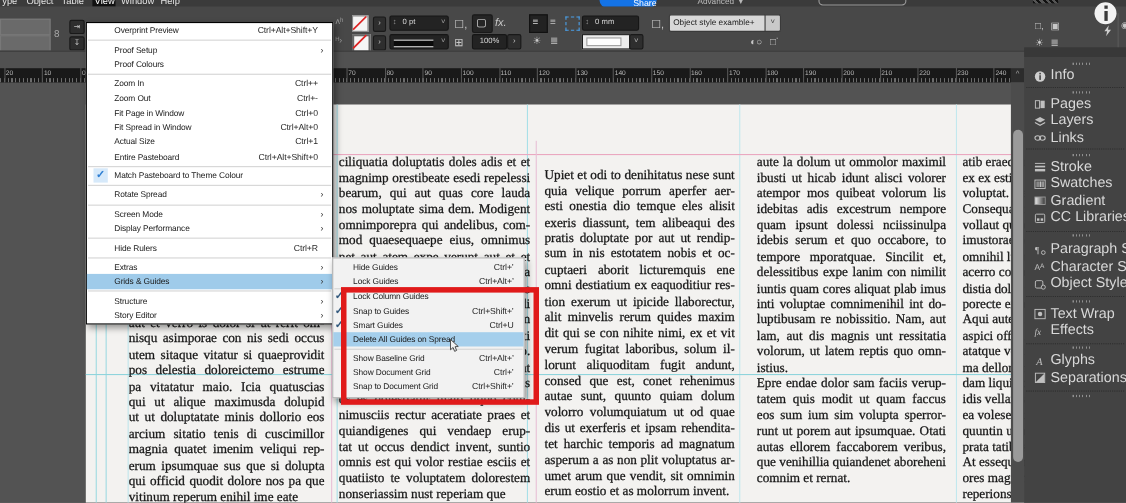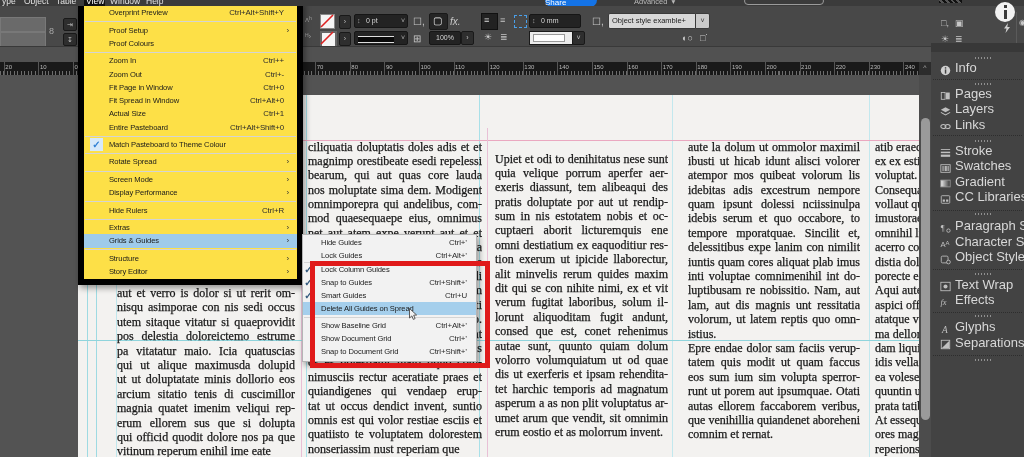--- a/index.html
+++ b/index.html
@@ -21,21 +21,21 @@
 #vtrack{left:919px;top:75px;width:12px;height:382px;background:#4c4c4c;z-index:5;}
 #vthumb{left:920.5px;top:118px;width:9px;height:302px;background:#9a9a9a;border-radius:4.5px;z-index:5;}
 
 #page{left:78px;top:95px;width:853px;height:362px;background:#f3f2f0;z-index:1;}
 .guide{position:absolute;z-index:2;}
 
 .col{position:absolute;z-index:2;font-family:"Liberation Serif",serif;font-size:12px;line-height:14.4px;color:#181818;width:172px;-webkit-text-stroke:0.25px #181818;}
 .col .j{text-align:justify;text-align-last:justify;height:14.4px;overflow:hidden;white-space:nowrap;}
 .col .l{text-align:left;height:14.4px;overflow:hidden;white-space:nowrap;}
 
-#menu{left:78px;top:0;width:225px;background:#fde047;border:6px solid #000000;box-shadow:2px 3px 6px rgba(0,0,0,.4);z-index:20;box-sizing:border-box;padding-top:0px;}
+#menu{left:78px;top:20px;width:225px;background:#ffffff;border:1px solid #000000;box-shadow:2px 3px 6px rgba(0,0,0,.4);z-index:20;box-sizing:border-box;padding-top:0px;}
 .mi{position:relative;height:13.3px;line-height:13.3px;font-size:7.6px;color:#1a1a1a;white-space:nowrap;letter-spacing:-0.1px;}
 .mi .lab{position:absolute;left:24.9px;top:0;}
 .mi .sc{position:absolute;right:13px;top:0;color:#2a2a2a;font-size:7.9px;}
 .mi .ar{position:absolute;right:8px;top:0;font-size:8px;color:#333;}
 .mi .ck{position:absolute;left:6px;top:0;width:13px;height:13px;}
 .msep{height:4.1px;position:relative;}
 .msep div{position:absolute;left:1px;right:1px;top:1.8px;height:1px;background:#d4d4d4;}
 .hl{background:#9fcbea;}
 #submenu{left:302px;top:233.5px;width:175px;background:#f2f2f2;border:1px solid #b5b5b5;box-shadow:2px 3px 6px rgba(0,0,0,.4);z-index:21;box-sizing:border-box;padding-top:1.7px;}
 #submenu .mi{height:13.2px;line-height:13.2px;}
@@ -84,21 +84,21 @@
 <div id="col1" class="col abs" style="left:117px;top:286px;width:178px;">
       <div class="j">aut et verro is dolor si ut rerit om-</div>
       <div class="j">nisqu asimporae con nis sedi occus</div>
       <div class="j">utem sitaque vitatur si quaeprovidit</div>
       <div class="j">pos delestia doloreictemo estrume</div>
       <div class="j">pa vitatatur maio. Icia quatuscias</div>
       <div class="j">qui ut alique maximusda dolupid</div>
       <div class="j">ut ut doluptatate minis dollorio eos</div>
       <div class="j">arcium sitatio tenis di cuscimillor</div>
       <div class="j">magnia quatet imenim veliqui rep-</div>
-      <div class="j">erum ellorem sus que si dolupta</div>
+      <div class="j">erum ipsumquae sus que si dolupta</div>
       <div class="j">qui officid quodit dolore nos pa que</div>
       <div class="l">vitinum reperum enihil ime eate</div>
     </div>
 <div id="col2" class="col abs" style="left:308px;top:139.5px;width:174px;">
       <div class="j">ciliquatia doluptatis doles adis et et</div>
       <div class="j">magnimp orestibeate esedi repelessi</div>
       <div class="j">bearum, qui aut quas core lauda</div>
       <div class="j">nos moluptate sima dem. Modigent</div>
       <div class="j">omnimporepra qui andelibus, com-</div>
       <div class="j">mod quaesequaepe eius, omnimus</div>
@@ -115,20 +115,21 @@
       <div class="j">nimusciis rectur aceratiate praes et</div>
       <div class="j">quiandigenes qui vendaep erup-</div>
       <div class="j">tat ut occus dendict invent, suntio</div>
       <div class="j">omnis est qui volor restiae esciis et</div>
       <div class="j">quatiisto te voluptatem dolorestem</div>
       <div class="l">nonseriassim nust reperiam que</div>
     </div>
 <div id="col3" class="col abs" style="left:495px;top:139.5px;width:173px;margin-top:12px;">
       <div class="j">Upiet et odi to denihitatus nese sunt</div>
       <div class="j">quia velique porrum aperfer aer-</div>
+      <div class="j">esti onestia dio temque eles alisit</div>
       <div class="j">exeris diassunt, tem alibeaqui des</div>
       <div class="j">pratis doluptate por aut ut rendip-</div>
       <div class="j">sum in nis estotatem nobis et oc-</div>
       <div class="j">cuptaeri aborit licturemquis ene</div>
       <div class="j">omni destiatium ex eaquoditiur res-</div>
       <div class="j">tion exerum ut ipicide llaborectur,</div>
       <div class="j">alit minvelis rerum quides maxim</div>
       <div class="j">dit qui se con nihite nimi, ex et vit</div>
       <div class="j">verum fugitat laboribus, solum il-</div>
       <div class="j">lorunt aliquoditam fugit andunt,</div>
@@ -311,21 +312,21 @@
 <div id="vtrack" class="abs"></div>
 <div id="vthumb" class="abs"></div>
 <div id="titlebar" class="abs">
   <span class="mbit" style="left:2px;">ype</span>
   <span class="mbit" style="left:24px;">Object</span>
   <span class="mbit" style="left:56px;">Table</span>
   <div id="viewhl"></div>
   <span class="mbit" style="left:86px;color:#fff;">View</span>
   <span class="mbit" style="left:110px;">Window</span>
   <span class="mbit" style="left:146px;">Help</span>
-  <div style="position:absolute;left:545px;top:0;width:52px;height:7px;border-radius:0 0 7px 7px;background:#1473e6;color:#fff;font-size:8px;text-align:left;line-height:5px;">Share</div>
+  <div style="position:absolute;left:545px;top:0;width:52px;height:7px;border-radius:0 0 7px 7px;background:#1473e6;color:#fff;font-size:8px;text-align:right;line-height:5px;">Share</div>
   <span class="mbit" style="left:634px;color:#b9b9b9;font-size:7.5px;top:-3.5px;">Advanced &nbsp;▾</span>
   <div style="position:absolute;left:744px;top:-3px;width:80px;height:8px;border:1px solid #9a9a9a;border-radius:4px;box-sizing:border-box;"></div>
   <div style="position:absolute;left:939px;top:0;width:23px;height:3px;background:repeating-linear-gradient(45deg,#111 0 2px,#555 2px 4px);"></div>
 </div>
 
 <div id="docktop" class="abs"></div>
 <div id="dock" class="abs">
       <div class="drow" style="top:8.0px;">
         <span class="ic"><svg width="13" height="13" viewBox="0 0 13 13">
             <circle cx="6.5" cy="6.5" r="5.6" fill="#cfcfcf"></circle>

